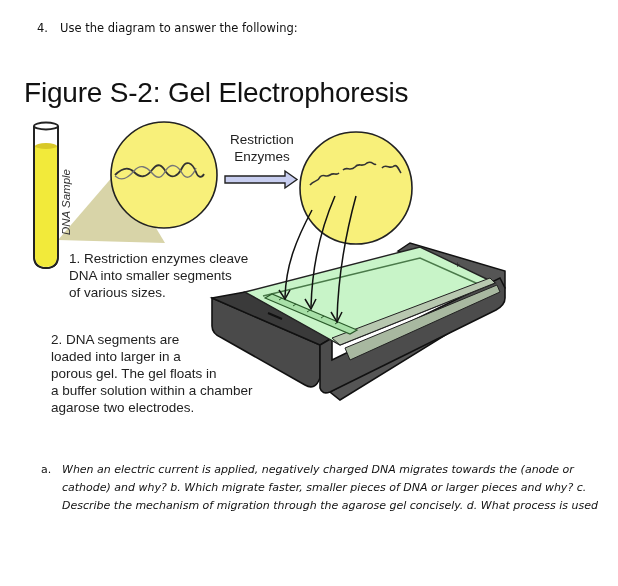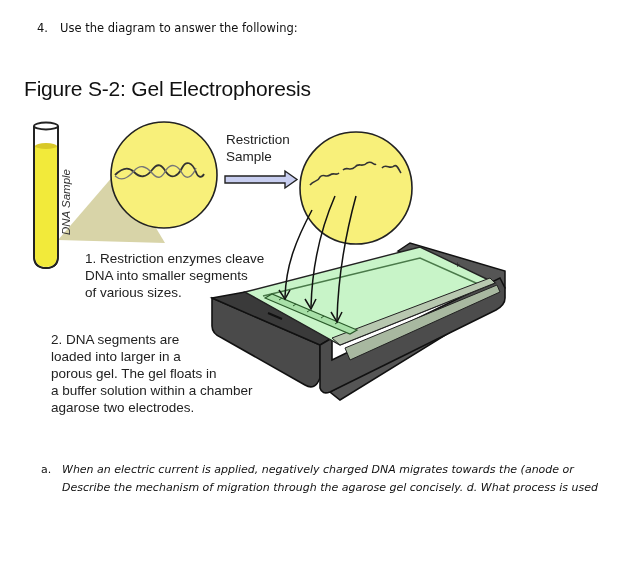--- a/index.html
+++ b/index.html
@@ -1,23 +1,23 @@
 <!DOCTYPE html>
 <html><head>
 <meta charset="utf-8">
 <style>
   html, body { margin: 0; padding: 0; background: #ffffff; }
   body { width: 618px; height: 586px; position: relative; overflow: hidden; }
   .q-num { position: absolute; left: 37px; top: 21px; font-family: "DejaVu Sans", sans-serif; font-size: 11.5px; color: #111; }
   .q-text { position: absolute; left: 60px; top: 21px; font-family: "DejaVu Sans", sans-serif; font-size: 11.5px; color: #111; text-align: center; }
-  .fig-title { position: absolute; left: 24px; top: 77px; font-family: "Liberation Sans", sans-serif; font-size: 21px; color: #111; letter-spacing: -0.2px; }
+  .fig-title { position: absolute; left: 24px; top: 77px; font-family: "Liberation Sans", sans-serif; font-size: 28px; color: #111; letter-spacing: -0.2px; }
   svg.diagram { position: absolute; left: 0; top: 0; }
   .lbl { position: absolute; font-family: "Liberation Sans", sans-serif; font-size: 13.5px; color: #222; line-height: 17px; }
-  .enzyme-label { left: 226px; top: 131px; text-align: left; width: 72px; }
-  .step1 { left: 69px; top: 250px; margin-left: 16px; }
+  .enzyme-label { left: 226px; top: 131px; text-align: center; width: 72px; }
+  .step1 { left: 69px; top: 250px; }
   .step2 { left: 51px; top: 331px; }
   .tube-label { position: absolute; left: 26px; top: 196px; transform: rotate(-90deg); transform-origin: center; font-family: "Liberation Sans", sans-serif; font-style: italic; font-size: 11.5px; color: #333; width: 80px; text-align: center; }
   .answer { position: absolute; left: 41px; top: 461px; width: 560px; font-family: "DejaVu Sans", sans-serif; font-size: 11px; color: #111; line-height: 18px; }
   .answer .a-label { position: absolute; left: 0; top: 0; }
   .answer .a-body { margin-left: 21px; display: block; font-style: italic; }
 </style>
 </head>
 <body>
 
 <div class="q-num">4.</div>
@@ -86,36 +86,37 @@
     <path d="M305,299 L311,309 L316,299"></path>
     <path d="M356,196 C344,240 338,280 337,320"></path>
     <path d="M331,312 L337,322 L342,312"></path>
   </g>
 </svg>
 
 <div class="tube-label">DNA Sample</div>
 
 <div class="lbl enzyme-label">
   <div>Restriction</div>
-  <div>Sample</div>
+  <div>Enzymes</div>
 </div>
 
 <div class="lbl step1">
   <div>1. Restriction enzymes cleave</div>
   <div>DNA into smaller segments</div>
   <div>of various sizes.</div>
 </div>
 
 <div class="lbl step2">
   <div>2. DNA segments are</div>
   <div>loaded into larger in a</div>
   <div>porous gel.  The gel floats in</div>
   <div>a buffer solution within a chamber</div>
   <div>agarose two electrodes.</div>
 </div>
 
 <div class="answer">
   <span class="a-label">a.</span>
   <div class="a-body">
     <div>When an electric current is applied, negatively charged DNA migrates towards the (anode or</div>
+    <div>cathode) and why?  b. Which migrate faster, smaller pieces of DNA or larger pieces and why?  c.</div>
     <div>Describe the mechanism of migration through the agarose gel concisely. d. What process is used</div>
   </div>
 </div>
 
 </body></html>

